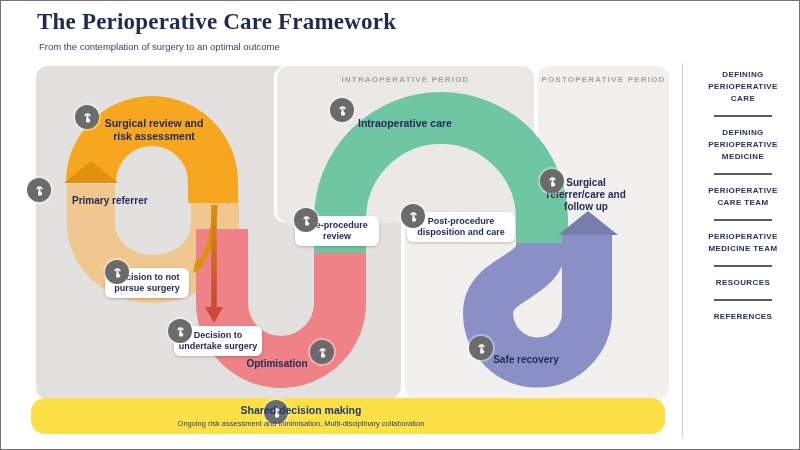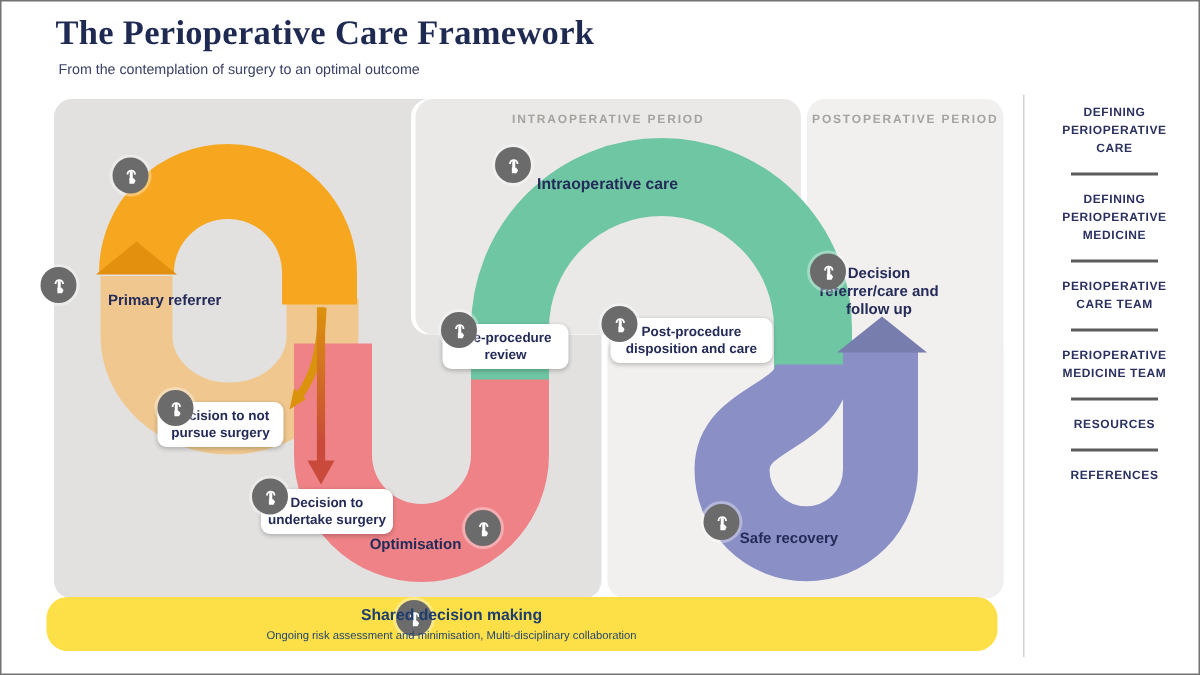--- a/index.html
+++ b/index.html
@@ -83,20 +83,24 @@
     <polygon points="557,234 617,234 587,210" fill="#777DAD"></polygon>
     <path d="M 90 181 A 61 61 0 0 1 212 181 L 212 202" fill="none" stroke-width="50" stroke="#F6A71F"></path>
     <polygon points="63,182 117,182 90,160" fill="#E2900E"></polygon>
     <path d="M 214 204 C 213 234 208 250 199 262" fill="none" stroke-width="5.5" stroke="#DB920D"></path>
     <polygon points="203,265 195,258 192,272" fill="#DB920D"></polygon>
     <line x1="213" y1="204" x2="213" y2="308" stroke="url(#redgrad)" stroke-width="5.5"></line>
     <polygon points="204,306 222,306 213,322" fill="#C94A3B"></polygon>
   </svg>
 
   <div id="labels">
+      <div class="dlabel" style="left: 96px; top: 116px; width: 114px; font-size: 10.5px;">
+        <div>Surgical review and</div>
+        <div>risk assessment</div>
+      </div>
       <span class="tap-icon" style="left: 74px; top: 104px;">
         <svg viewBox="0 0 24 24">
           <path d="M8 10a4 4 0 0 1 8 0" fill="none" stroke="#fff" stroke-width="2"></path>
           <path d="M12 8v7.5" stroke="#fff" stroke-width="3.2" stroke-linecap="round"></path>
           <path d="M10 14h4.6l2 2.8-1.6 3.2h-5z" fill="#fff"></path>
         </svg>
       </span>
       <div class="dlabel" style="left: 47px; top: 194px; width: 92px; text-align: left; padding-left: 24px;">
         <div>Primary referrer</div>
       </div>
@@ -175,21 +179,21 @@
         <div>Safe recovery</div>
       </div>
       <span class="tap-icon" style="left: 468px; top: 335px;">
         <svg viewBox="0 0 24 24">
           <path d="M8 10a4 4 0 0 1 8 0" fill="none" stroke="#fff" stroke-width="2"></path>
           <path d="M12 8v7.5" stroke="#fff" stroke-width="3.2" stroke-linecap="round"></path>
           <path d="M10 14h4.6l2 2.8-1.6 3.2h-5z" fill="#fff"></path>
         </svg>
       </span>
       <div class="dlabel" style="left: 536px; top: 176px; width: 98px;">
-        <div>Decision</div>
+        <div>Surgical</div>
         <div>referrer/care and</div>
         <div>follow up</div>
       </div>
       <span class="tap-icon" style="left: 539px; top: 168px;">
         <svg viewBox="0 0 24 24">
           <path d="M8 10a4 4 0 0 1 8 0" fill="none" stroke="#fff" stroke-width="2"></path>
           <path d="M12 8v7.5" stroke="#fff" stroke-width="3.2" stroke-linecap="round"></path>
           <path d="M10 14h4.6l2 2.8-1.6 3.2h-5z" fill="#fff"></path>
         </svg>
       </span>

